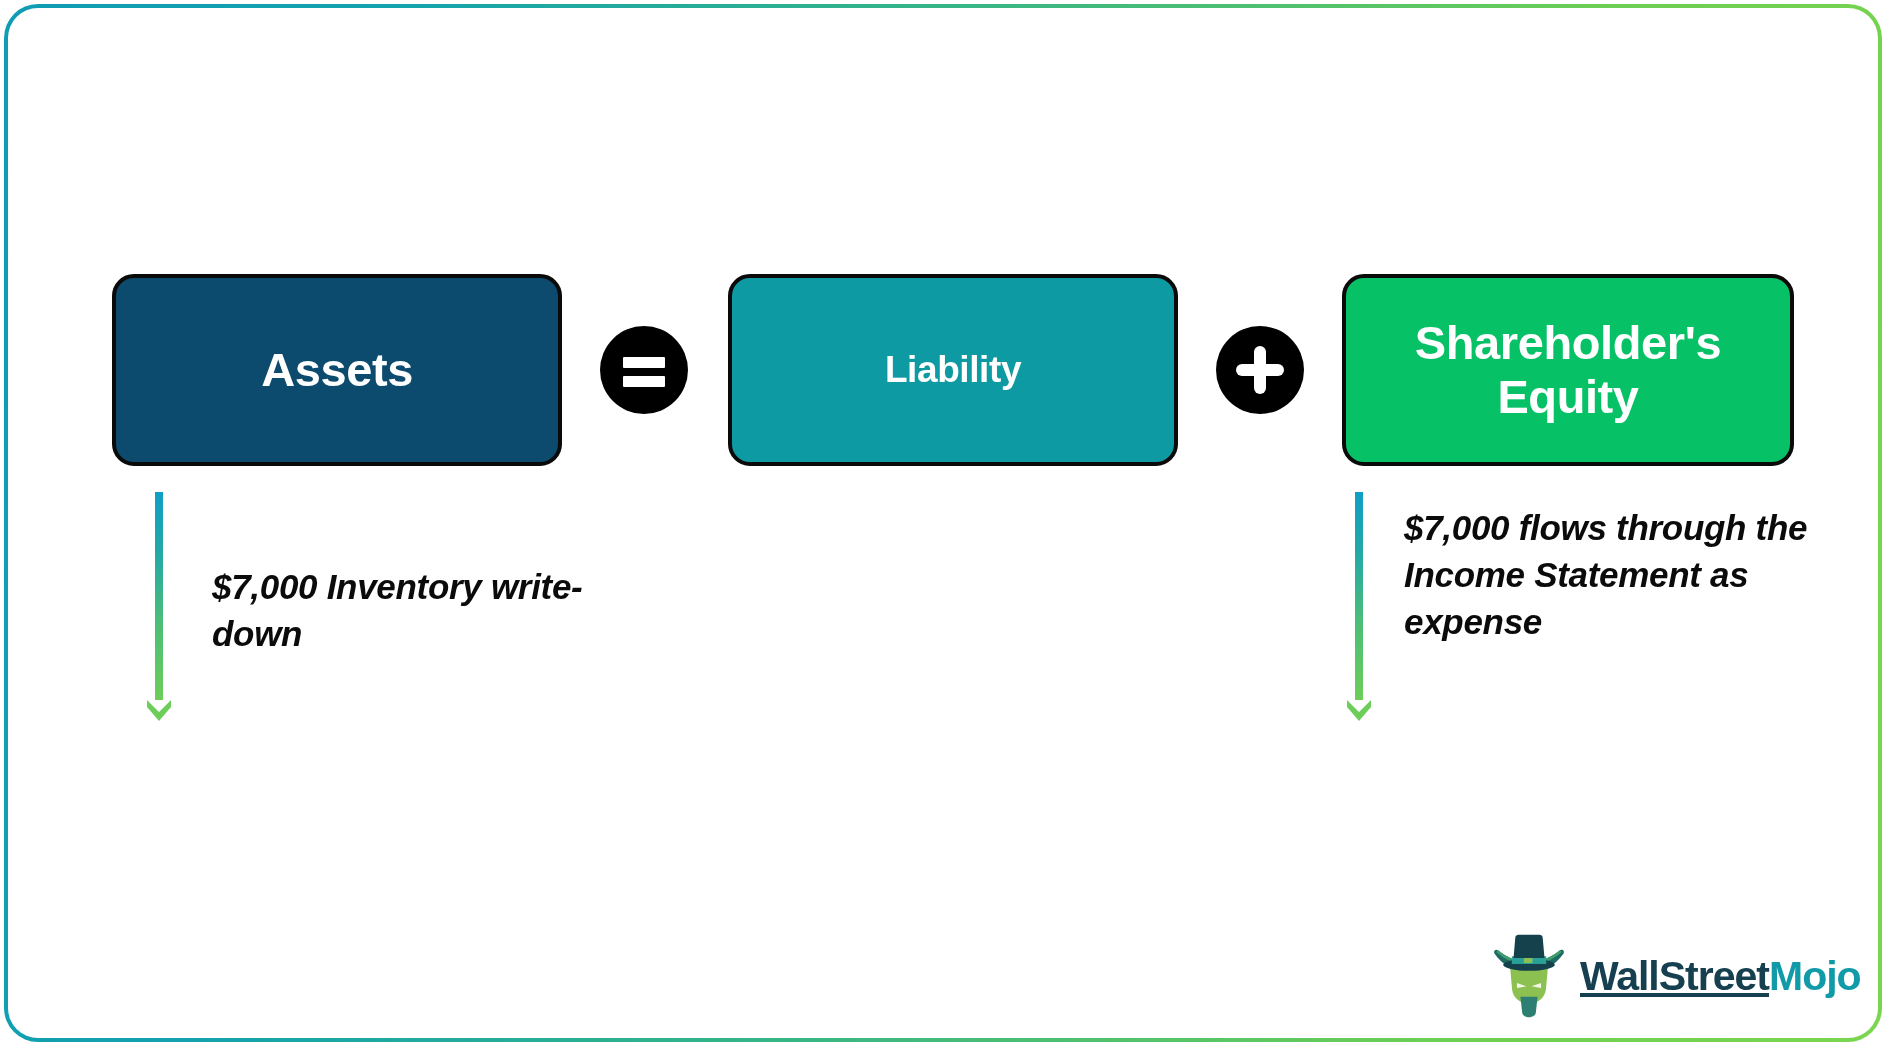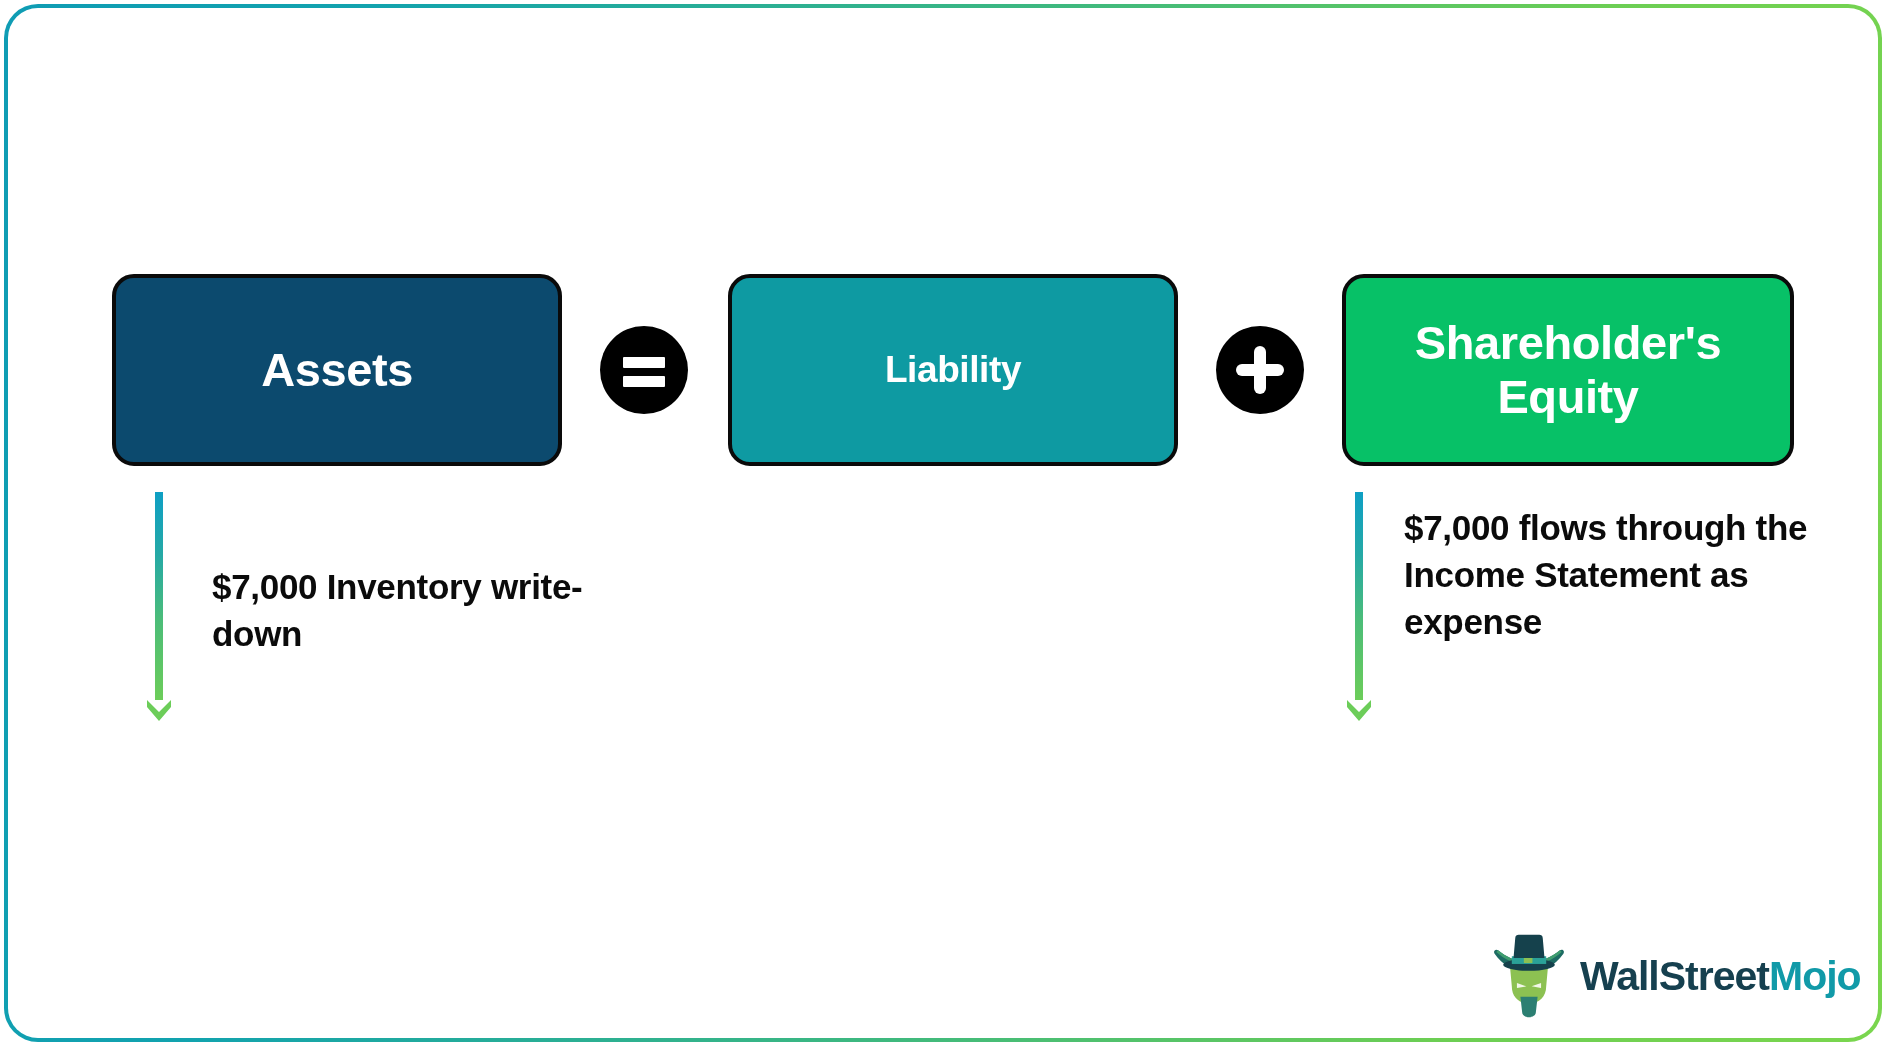--- a/index.html
+++ b/index.html
@@ -136,20 +136,21 @@
   #arrow-right .arrow-head { top: 204px; }
 
   
   .caption {
     position: absolute;
     color: #0b0b0b;
     font-weight: 800;
     font-size: 35px;
     line-height: 1.34;
     letter-spacing: -0.3px;
+    font-style: italic;
   }
   #caption-left  { left: 204px; top: 556px; width: 400px; }
   #caption-right { left: 1396px; top: 497px; width: 430px; }
 
   
   #logo {
     position: absolute;
     left: 1478px;
     top: 922px;
     width: 390px;
@@ -158,21 +159,21 @@
     align-items: center;
   }
   #logo-mark { width: 86px; height: 86px; flex: 0 0 auto; }
   #logo-text {
     font-size: 41px;
     font-weight: 800;
     letter-spacing: -1px;
     margin-left: 8px;
     white-space: nowrap;
   }
-  .logo-wall { color: #16404f; }
+  .logo-wall { color: #16404f; text-decoration: underline; }
   .logo-mojo { color: #119aa8; margin-top: 12px; }
 </style>
 </head>
 <body>
 
 <div id="frame">
   <div id="canvas">
 
     <div class="eq-box" id="box-assets">
       <span>Assets</span>

